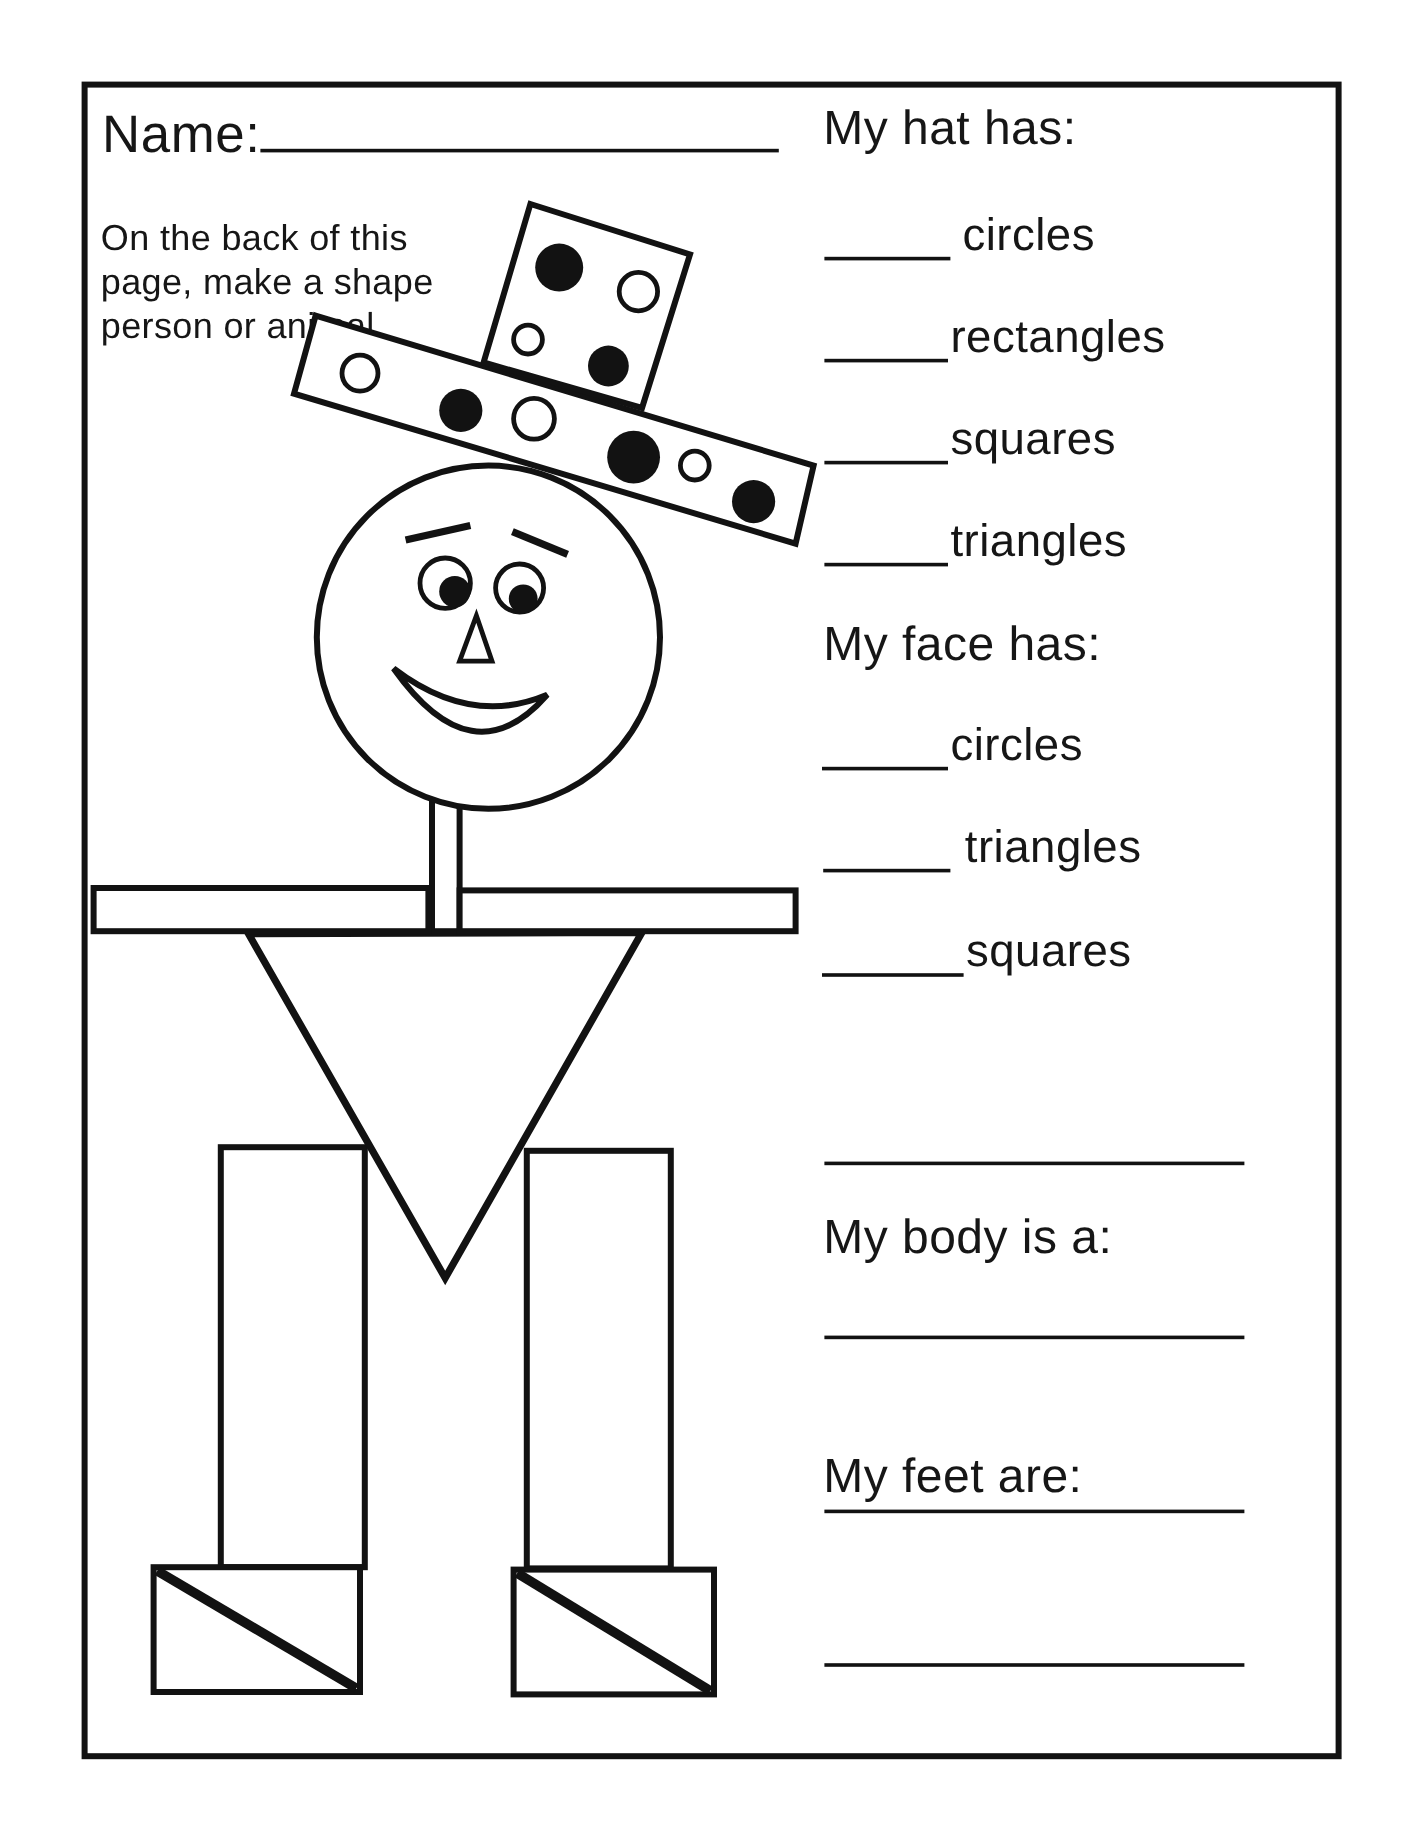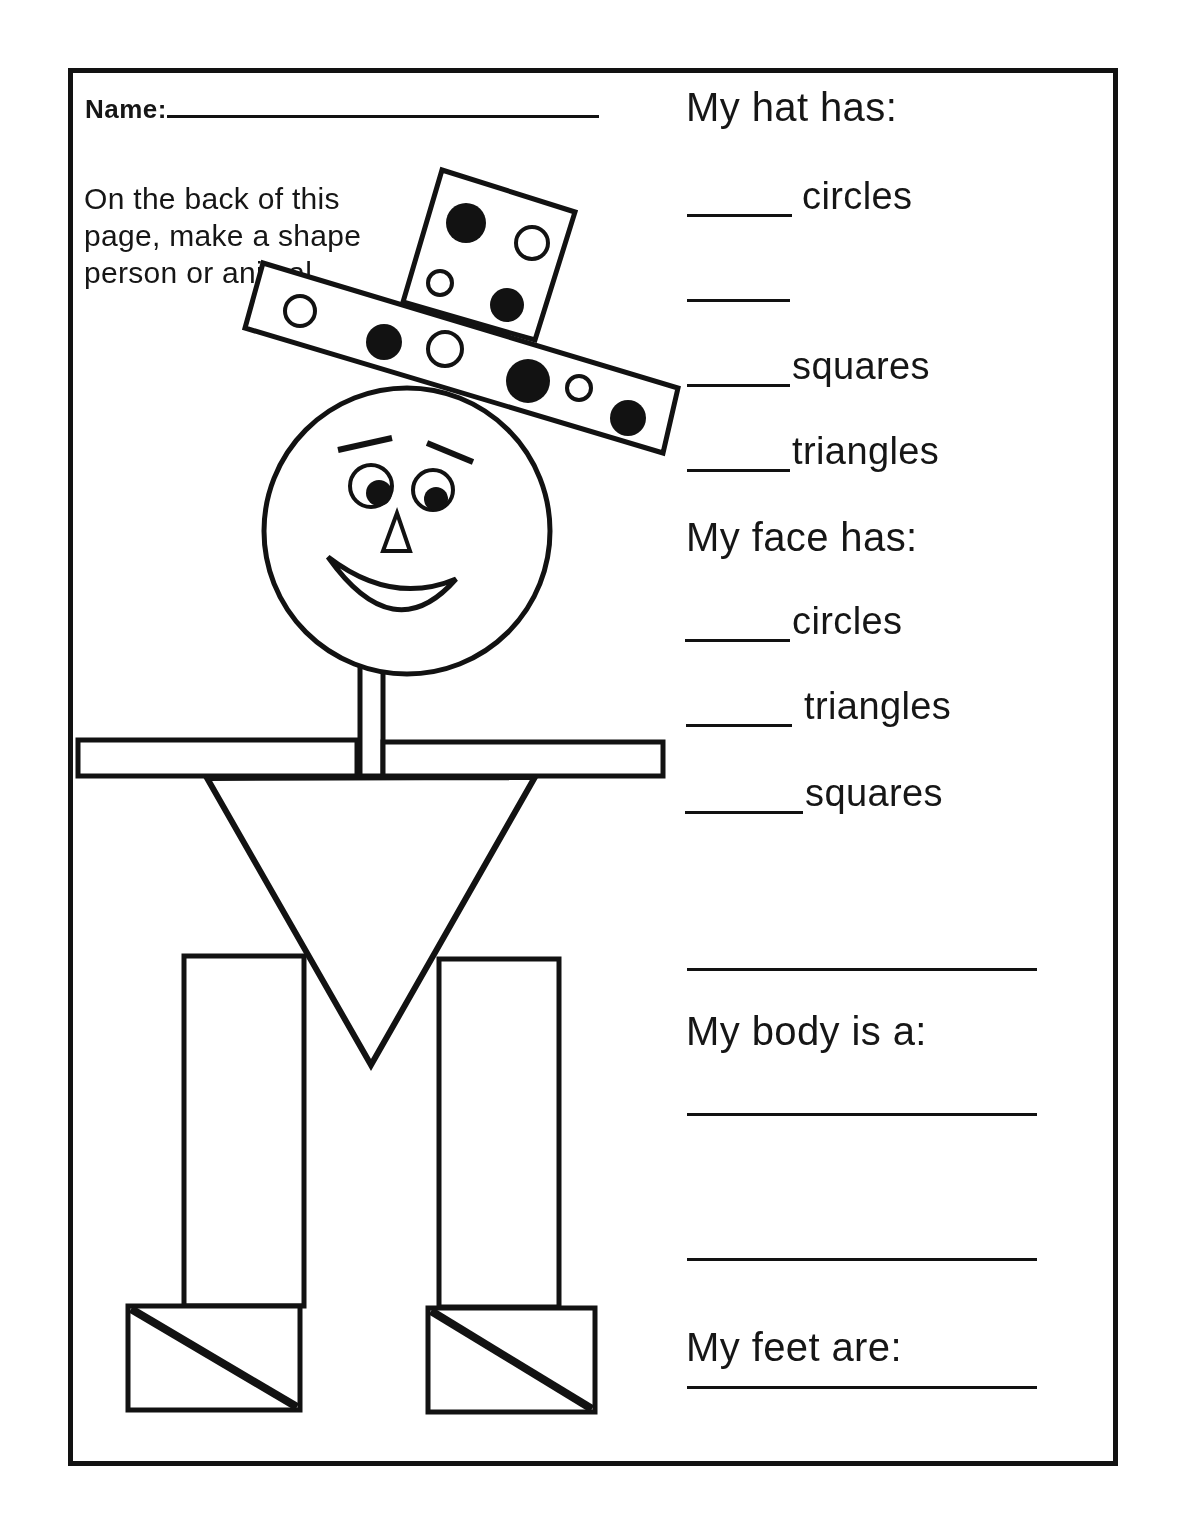--- a/index.html
+++ b/index.html
@@ -27,22 +27,22 @@
   }
   
   .name-row {
     position: absolute;
     left: 85px; top: 88px;
     display: flex;
     align-items: baseline;
     white-space: nowrap;
   }
   .name-label {
-    font-size: 26px;
-    font-weight: bold;
+    font-size: 44px;
+    font-weight: normal;
     letter-spacing: 0.5px;
   }
   .name-blank {
     display: inline-block;
     width: 432px;
     height: 30px;
     border-bottom: 3px solid #121212;
   }
   .instruction {
     position: absolute;
@@ -152,20 +152,21 @@
   </svg>
 
   <div class="q-heading" style="top:84px">My hat has:</div>
 
   <div class="fill-row" style="top:172px">
     <span class="blank" style="width:105px"></span>
     <span class="fill-label" style="margin-left:10px">circles</span>
   </div>
   <div class="fill-row" style="top:257px">
     <span class="blank" style="width:103px"></span>
+    <span class="fill-label" style="margin-left:2px">rectangles</span>
   </div>
   <div class="fill-row" style="top:342px">
     <span class="blank" style="width:103px"></span>
     <span class="fill-label" style="margin-left:2px">squares</span>
   </div>
   <div class="fill-row" style="top:427px">
     <span class="blank" style="width:103px"></span>
     <span class="fill-label" style="margin-left:2px">triangles</span>
   </div>
 
@@ -184,15 +185,15 @@
     <span class="fill-label" style="margin-left:2px">squares</span>
   </div>
 
   <div class="long-line" style="top:968px"></div>
 
   <div class="q-heading" style="top:1008px">My body is a:</div>
   <div class="long-line" style="top:1113px"></div>
 
   <div class="long-line" style="top:1258px"></div>
 
-  <div class="q-heading" style="top:1324px">My feet are:</div>
+  <div class="q-heading" style="top:1207px">My feet are:</div>
   <div class="long-line" style="top:1386px"></div>
 </div>
 
 </body></html>

